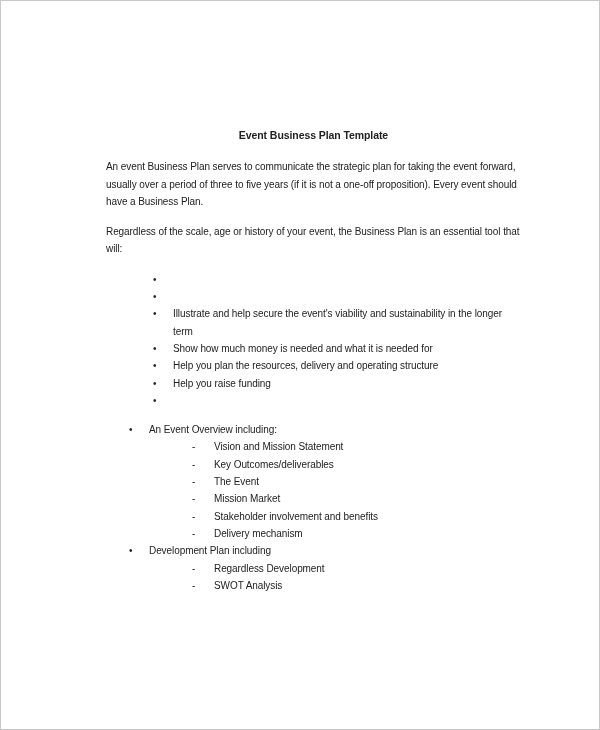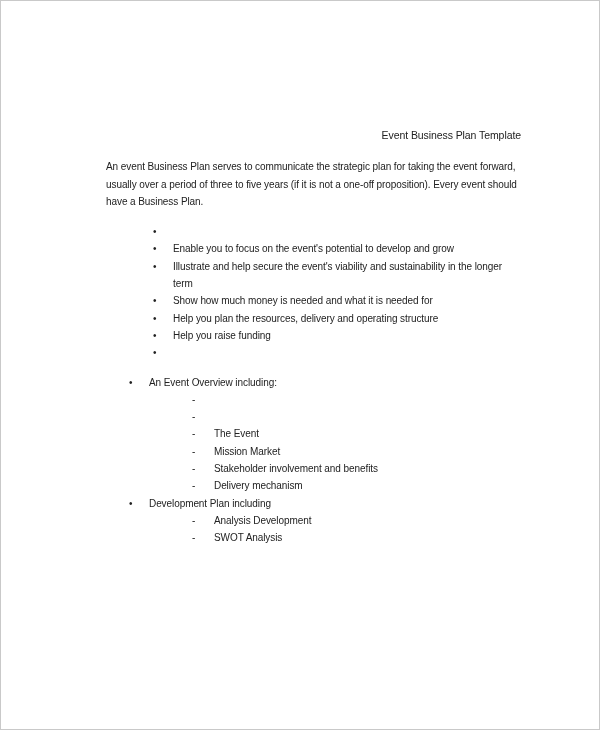--- a/index.html
+++ b/index.html
@@ -12,22 +12,22 @@
     overflow: hidden;
     font-family: "Liberation Sans", sans-serif;
     font-size: 10px;
     line-height: 17.3px;
     color: #222222;
     letter-spacing: -0.08px;
   }
   .content { padding: 126px 78px 0 105px; }
   .title {
     font-size: 10.5px;
-    font-weight: 400;
-    text-align: right;
+    font-weight: 700;
+    text-align: center;
     margin: 0 0 14px 0;
   }
   p { margin: 0 0 13px 0; }
   ul { list-style: none; margin: 0; padding: 0; }
   .benefits { margin: 0 0 12px 0; }
   .benefits > li { display: flex; margin-left: 47px; }
   .benefits .marker { flex: none; width: 20px; }
   .outline-head { display: flex; margin-left: 23px; }
   .outline-head .marker { flex: none; width: 20px; }
   .sub > li { display: flex; margin-left: 86px; }
@@ -37,28 +37,28 @@
 </head>
 <body>
 
 <div class="page">
   <div class="content">
 
     <h1 class="title">Event Business Plan Template</h1>
 
     <p>An event Business Plan serves to communicate the strategic plan for taking the event forward, usually over a period of three to five years (if it is not a one-off proposition). Every event should have a Business Plan.</p>
 
+    <p>Regardless of the scale, age or history of your event, the Business Plan is an essential tool that will:</p>
 
     <ul class="benefits">
       <li>
         <span class="marker">•</span>
       </li>
       <li>
         <span class="marker">•</span>
-        <span>Enable you to focus on the event's potential to develop and grow</span>
       </li>
       <li>
         <span class="marker">•</span>
         <span>Illustrate and help secure the event's viability and sustainability in the longer term</span>
       </li>
       <li>
         <span class="marker">•</span>
         <span>Show how much money is needed and what it is needed for</span>
       </li>
       <li>
@@ -77,23 +77,25 @@
 
     <ul class="outline">
       <li>
         <div class="outline-head">
           <span class="marker">•</span>
           <span>An Event Overview including:</span>
         </div>
         <ul class="sub">
           <li>
             <span class="marker">-</span>
+            <span>Vision and Mission Statement</span>
           </li>
           <li>
             <span class="marker">-</span>
+            <span>Key Outcomes/deliverables</span>
           </li>
           <li>
             <span class="marker">-</span>
             <span>The Event</span>
           </li>
           <li>
             <span class="marker">-</span>
             <span>Mission Market</span>
           </li>
           <li>
@@ -107,21 +109,21 @@
         </ul>
       </li>
       <li>
         <div class="outline-head">
           <span class="marker">•</span>
           <span>Development Plan including</span>
         </div>
         <ul class="sub">
           <li>
             <span class="marker">-</span>
-            <span>Analysis Development</span>
+            <span>Regardless Development</span>
           </li>
           <li>
             <span class="marker">-</span>
             <span>SWOT Analysis</span>
           </li>
         </ul>
       </li>
     </ul>
 
   </div>

